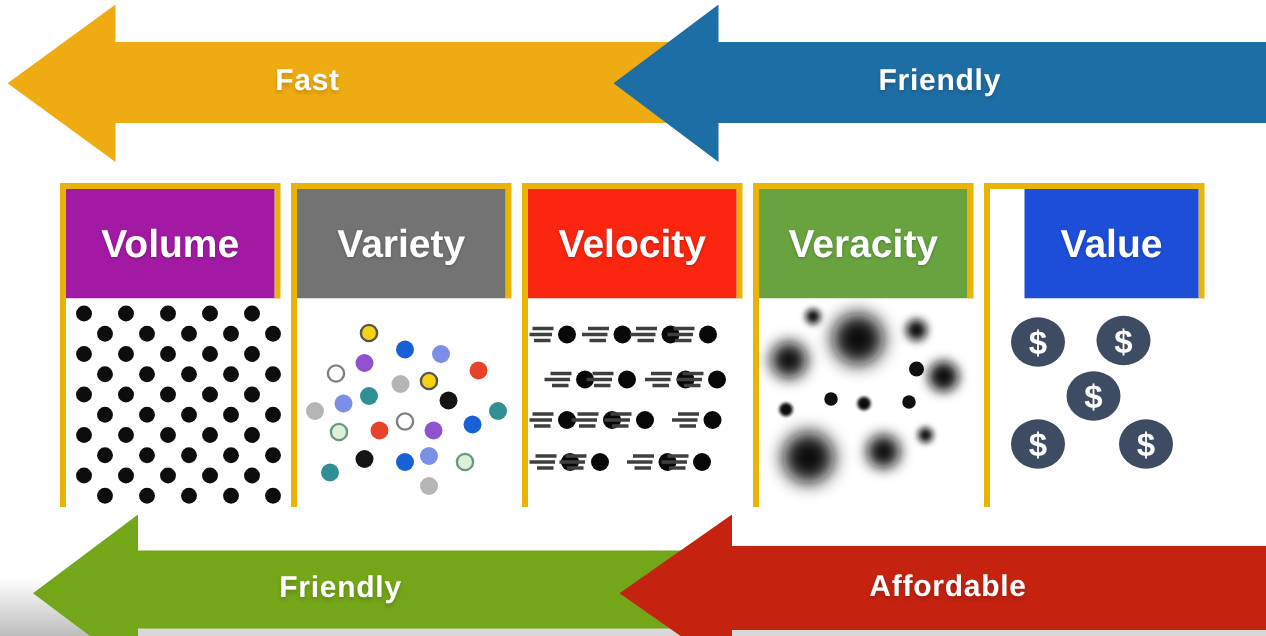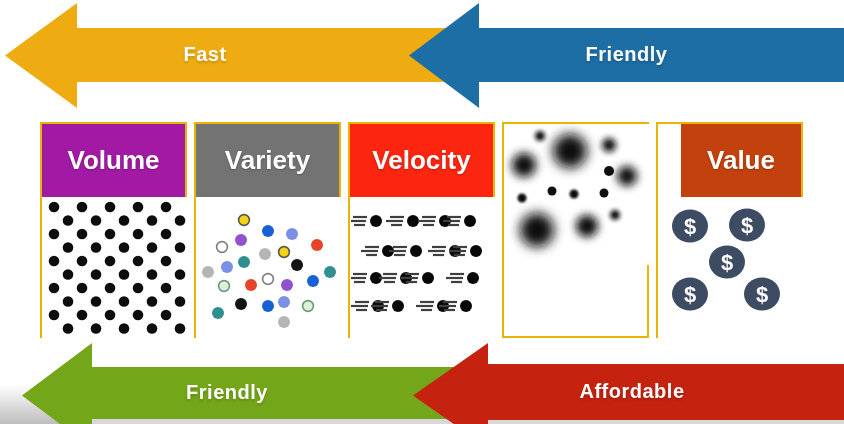--- a/index.html
+++ b/index.html
@@ -23,21 +23,21 @@
   #l-fast{left:60px;top:23.8%;width:280px;height:51.4%;}
   #l-friendly{left:10%;top:23.8%;width:80%;height:51.4%;}
   #l-complete{left:60px;top:22%;width:290px;height:51%;}
   #l-affordable{left:69px;top:20%;width:300px;height:53%;}
   
   #base-bar{position:absolute;left:58px;top:417px;width:786px;height:7px;background:#d8d8d8;z-index:1;}
   #corner-shade{position:absolute;left:0;top:385px;width:64px;height:39px;z-index:1;
     background:linear-gradient(to bottom,rgba(200,200,200,0),rgba(178,178,178,0.85));}
   
   .card{position:absolute;top:122px;width:147px;height:216px;background:#fff;
-    border:2px solid #eab308;box-sizing:border-box;z-index:2;}
+    border:4px solid #eab308;box-sizing:border-box;z-index:2;}
   .card-header{height:73px;display:flex;align-items:center;justify-content:center;
     color:#fff;font-weight:bold;font-size:26px;text-shadow:0 1px 2px rgba(0,0,0,0.25);}
   .card-body{position:relative;width:145px;height:141px;background:#fff;}
   .card-body svg{display:block;}
   #card-0{left:40px;} #card-1{left:194px;} #card-2{left:348px;} #card-3{left:502px;} #card-4{left:656px;}
 </style>
 </head>
 <body>
 
 <div id="stage">
@@ -214,20 +214,23 @@
           <circle cx="93" cy="109" r="6" fill="#080808"></circle>
           <line x1="93" y1="105" x2="107" y2="105" stroke="#3f3f3f" stroke-width="2.2"></line>
           <line x1="89" y1="109" x2="106" y2="109" stroke="#3f3f3f" stroke-width="2.2"></line>
           <line x1="94" y1="113" x2="105" y2="113" stroke="#3f3f3f" stroke-width="2.2"></line>
           <circle cx="116" cy="109" r="6" fill="#080808"></circle>
         </svg>
     </div>
   </div>
 
   <div class="card" id="card-3">
+    <div class="card-header" style="background: rgb(104, 163, 64);">
+      <span>Veracity</span>
+    </div>
     <div class="card-body">
       <svg width="145" height="141" viewBox="0 0 145 141">
           <defs>
             <filter id="bl0" x="-120%" y="-120%" width="340%" height="340%">
               <feGaussianBlur stdDeviation="2"></feGaussianBlur>
             </filter>
             <filter id="bl1" x="-120%" y="-120%" width="340%" height="340%">
               <feGaussianBlur stdDeviation="6"></feGaussianBlur>
             </filter>
             <filter id="bl2" x="-120%" y="-120%" width="340%" height="340%">
@@ -266,21 +269,21 @@
           <circle cx="100" cy="69" r="4.5" fill="#101010"></circle>
           <circle cx="18" cy="74" r="4.5" fill="#101010" filter="url(#bl9)"></circle>
           <circle cx="33" cy="106" r="17" fill="#101010" filter="url(#bl10)"></circle>
           <circle cx="83" cy="102" r="11" fill="#101010" filter="url(#bl11)"></circle>
           <circle cx="111" cy="91" r="5" fill="#101010" filter="url(#bl12)"></circle>
         </svg>
     </div>
   </div>
 
   <div class="card" id="card-4">
-    <div class="card-header" style="background: #c2410c; margin-left: 23px;">
+    <div class="card-header" style="background: #1d4ed8; margin-left: 23px;">
       <span>Value</span>
     </div>
     <div class="card-body">
       <svg width="145" height="141" viewBox="0 0 145 141">
           <g>
             <ellipse cx="32" cy="29" rx="18" ry="16.5" fill="#3D4C63"></ellipse>
             <text x="32" y="37" text-anchor="middle" fill="#ffffff" font-size="22" font-weight="bold" font-family="&quot;Liberation Sans&quot;, sans-serif">$</text>
           </g>
           <g>
             <ellipse cx="89" cy="28" rx="18" ry="16.5" fill="#3D4C63"></ellipse>

